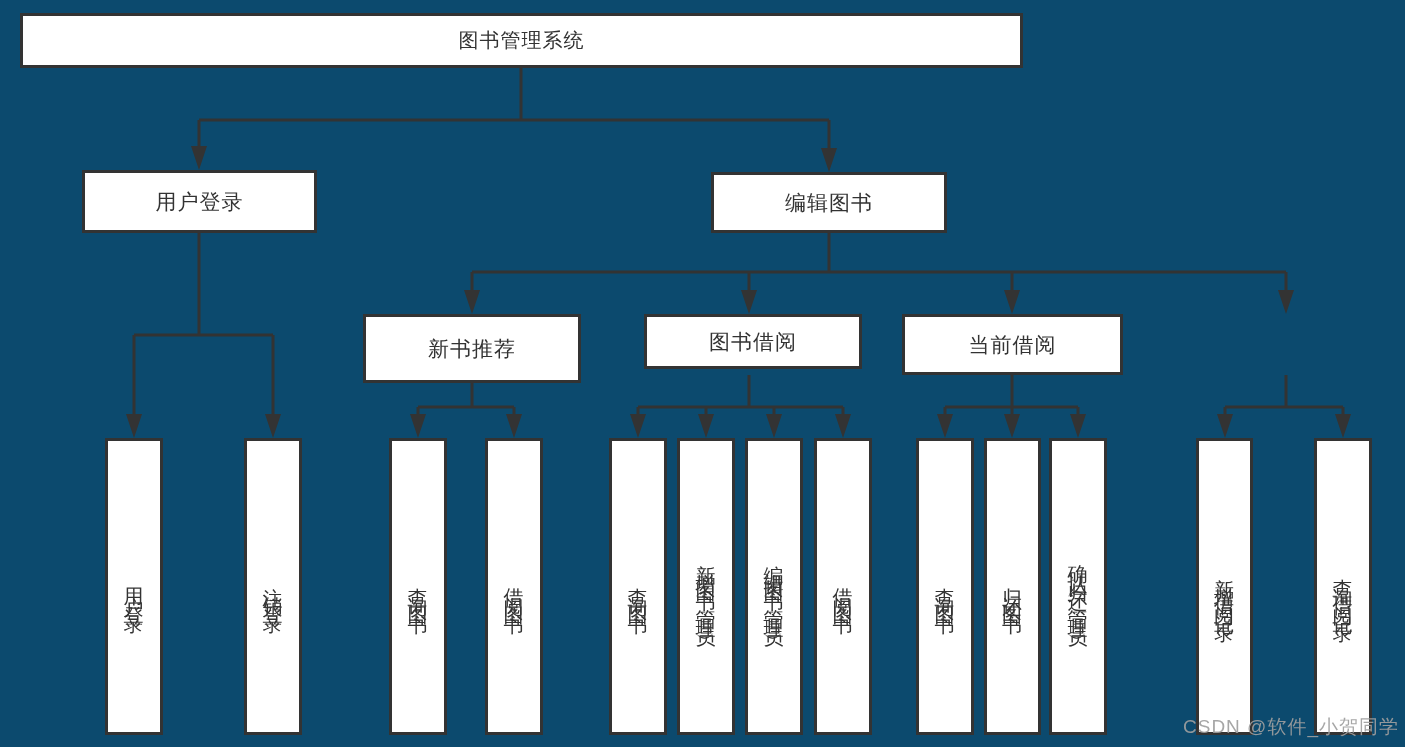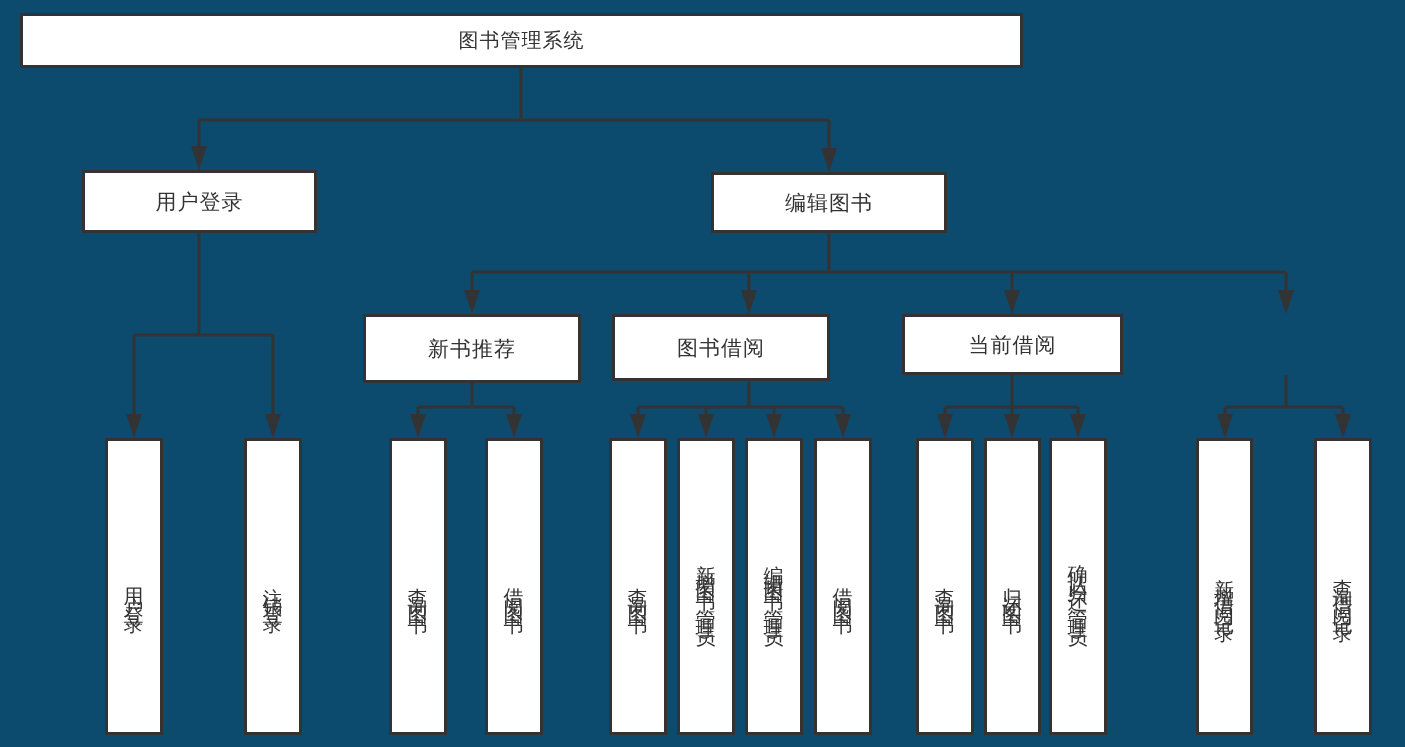--- a/index.html
+++ b/index.html
@@ -92,35 +92,36 @@
       <polygon points="1335,414 1351,414 1343,438"></polygon>
     </g>
   </svg>
 
   <div class="node root-node" style="left:20px;top:13px;width:1003px;height:55px">图书管理系统</div>
 
   <div class="node" style="left:82px;top:170px;width:235px;height:63px">用户登录</div>
   <div class="node" style="left:711px;top:172px;width:236px;height:61px">编辑图书</div>
 
   <div class="node" style="left:363px;top:314px;width:218px;height:69px">新书推荐</div>
-  <div class="node" style="left:612px;top:314px;width:218px;height:67px">图书借阅</div>
+  <div class="node" style="left:644px;top:314px;width:218px;height:55px">图书借阅</div>
   <div class="node" style="left:902px;top:314px;width:221px;height:61px">当前借阅</div>
 
   <div class="node vnode" style="left:105px;top:438px;width:58px;height:297px">用户登录</div>
   <div class="node vnode" style="left:244px;top:438px;width:58px;height:297px">注销登录</div>
 
   <div class="node vnode" style="left:389px;top:438px;width:58px;height:297px">查询图书</div>
   <div class="node vnode" style="left:485px;top:438px;width:58px;height:297px">借阅图书</div>
 
   <div class="node vnode" style="left:609px;top:438px;width:58px;height:297px">查询图书</div>
   <div class="node vnode" style="left:677px;top:438px;width:58px;height:297px">新增图书（管理员）</div>
   <div class="node vnode" style="left:745px;top:438px;width:58px;height:297px">编辑图书（管理员）</div>
   <div class="node vnode" style="left:814px;top:438px;width:58px;height:297px">借阅图书</div>
 
   <div class="node vnode" style="left:916px;top:438px;width:58px;height:297px">查询图书</div>
   <div class="node vnode" style="left:984px;top:438px;width:57px;height:297px">归还图书</div>
   <div class="node vnode" style="left:1049px;top:438px;width:58px;height:297px">确认归还（管理员）</div>
 
   <div class="node vnode" style="left:1196px;top:438px;width:57px;height:297px">新增借阅记录</div>
   <div class="node vnode" style="left:1314px;top:438px;width:58px;height:297px">查询借阅记录</div>
 
+  <div class="watermark">CSDN @软件_小贺同学</div>
 
 </div>
 
 </body></html>

